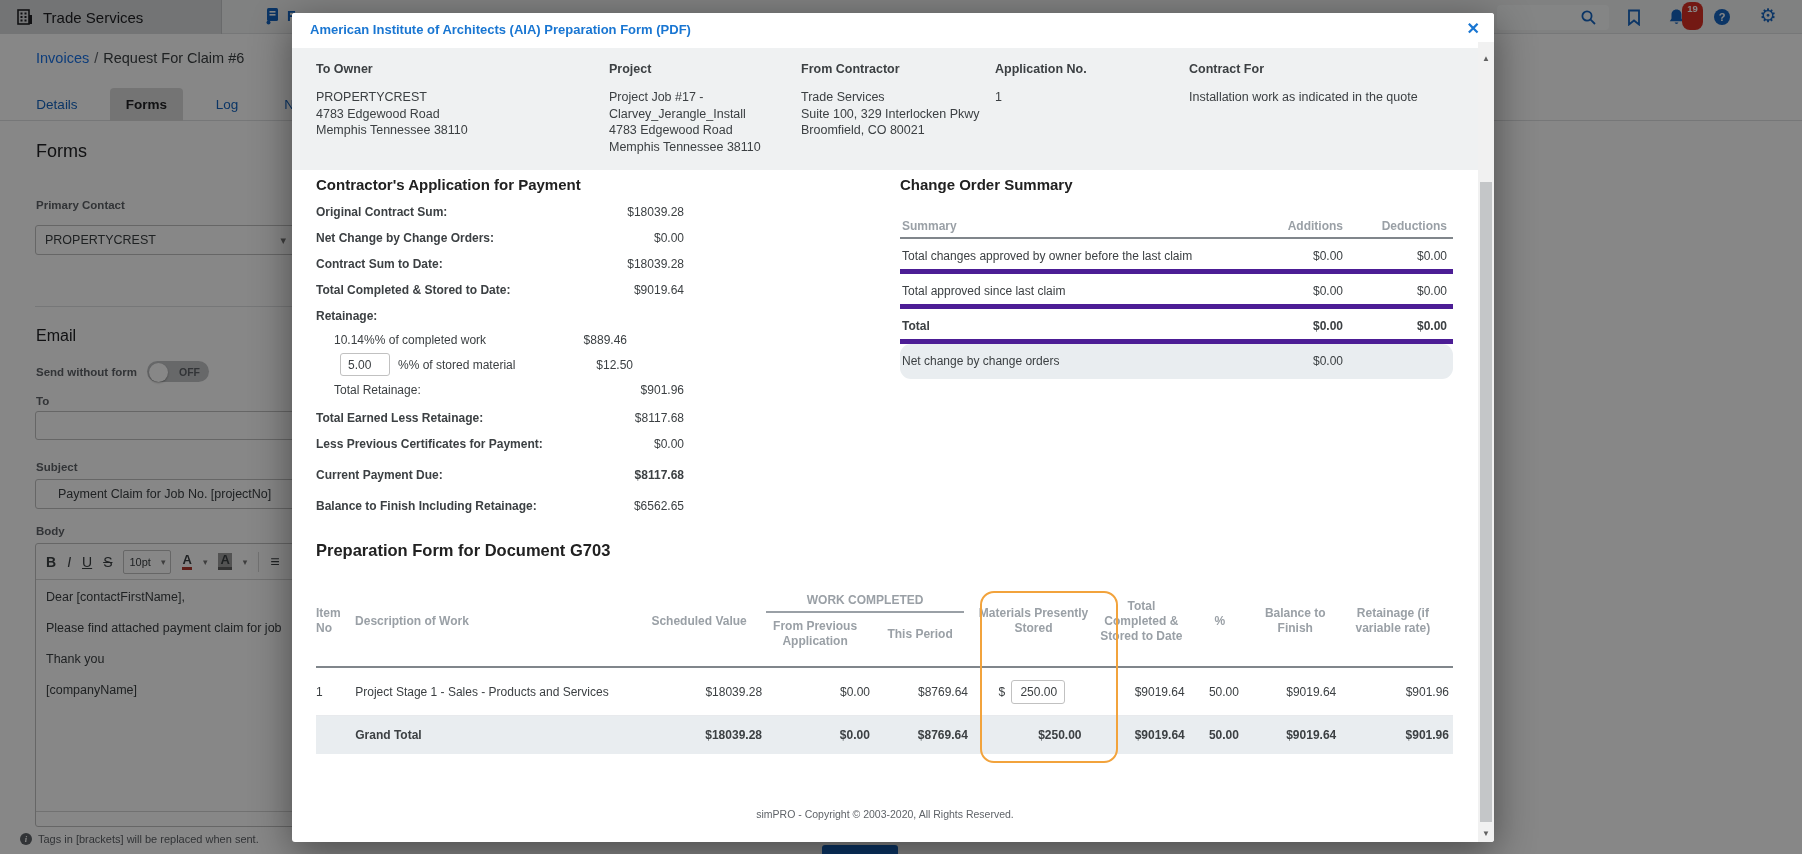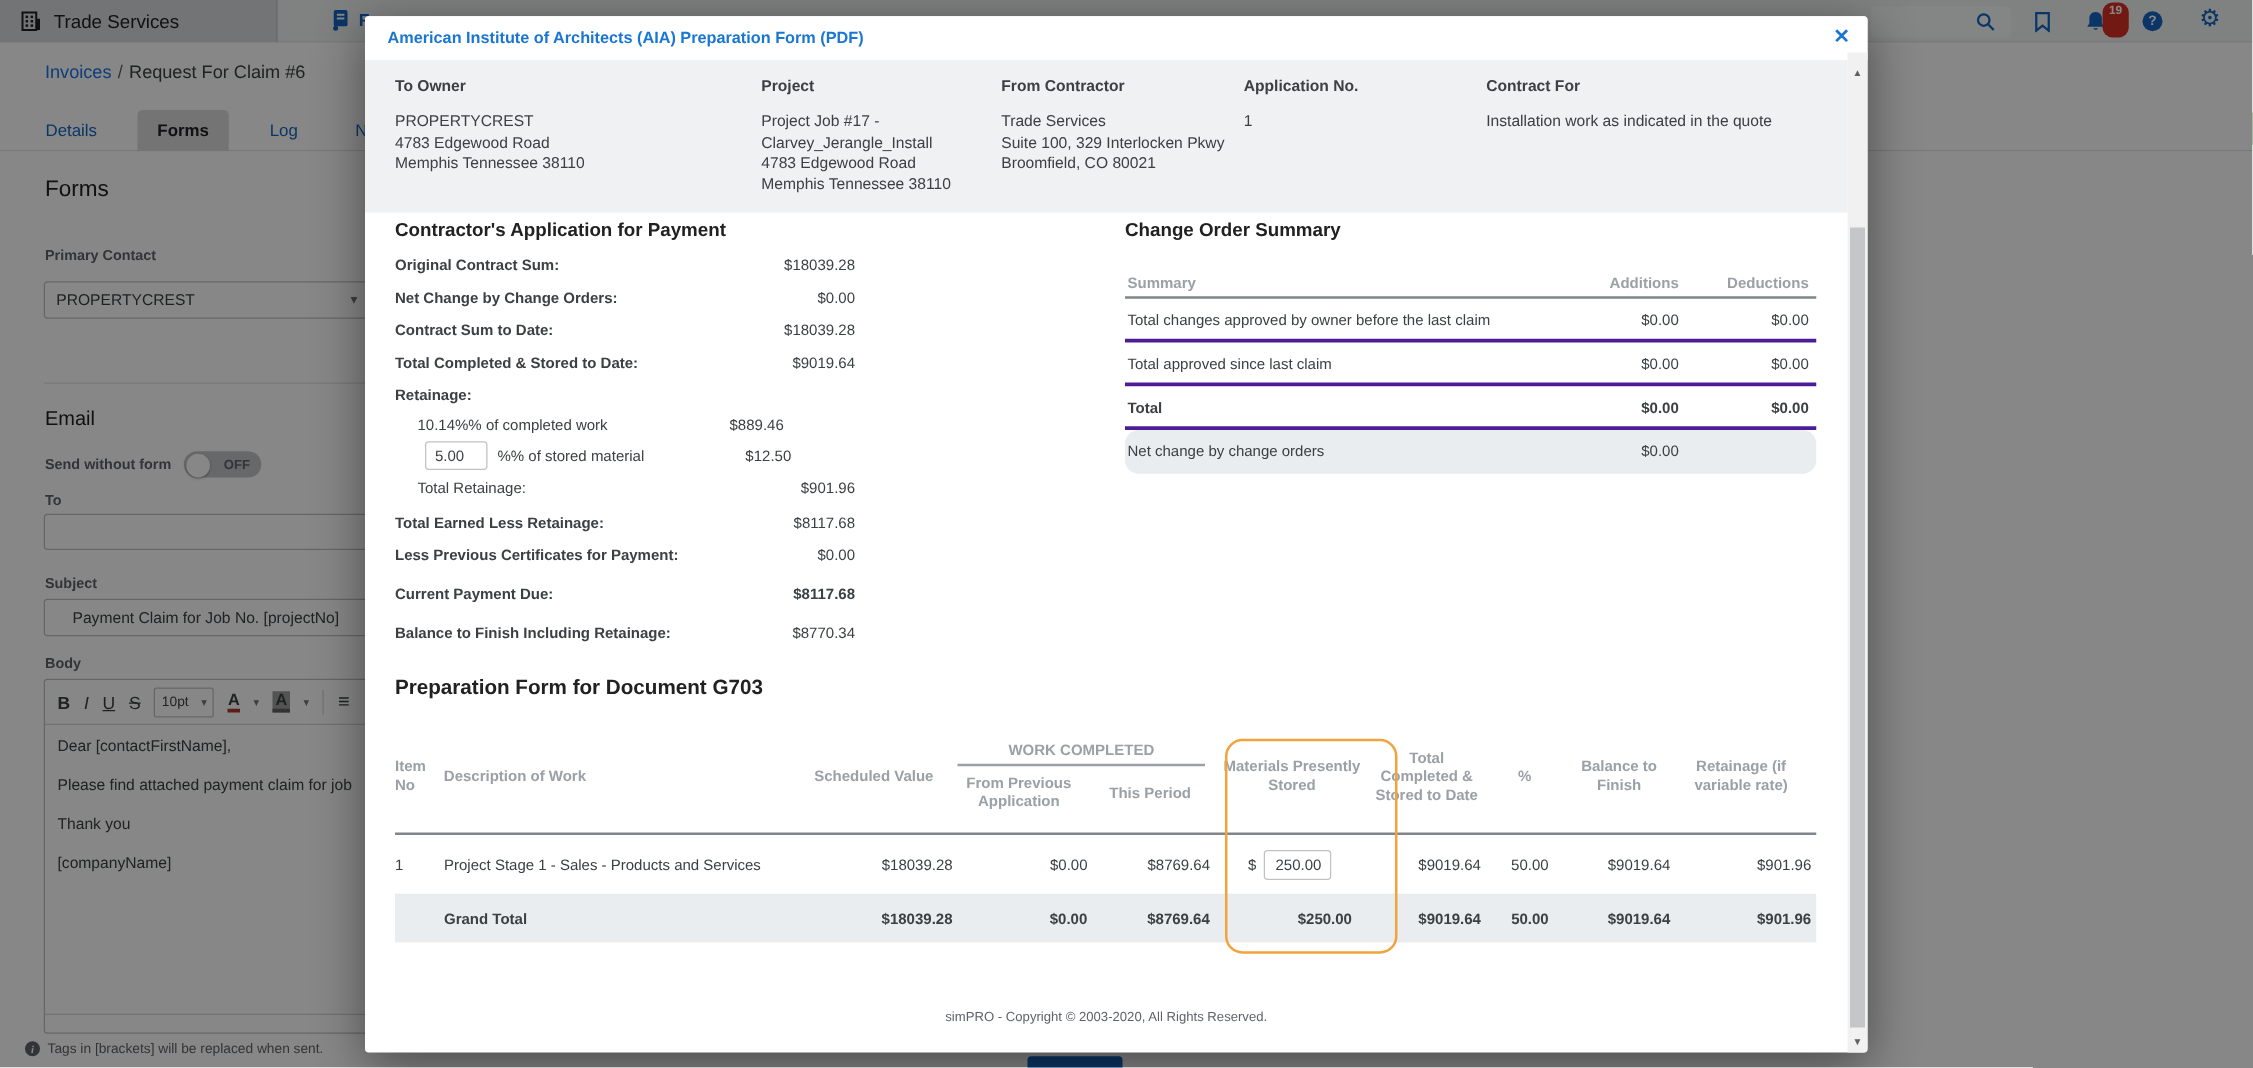--- a/index.html
+++ b/index.html
@@ -84,21 +84,21 @@
   .prow.inputrow { height:28px; line-height:28px; padding-left:18px; }
   .ret-input { position:absolute; left:24px; top:2px; width:50px; height:23px; border:1px solid #c1c1c1; border-radius:3px; font-size:12px; padding-left:7px; font-family:inherit; color:#3c4043; }
   .inputrow .lb { font-weight:normal; position:absolute; left:82px; }
   .prow .vl.v-sub1 { right:57px; } .prow .vl.v-sub2 { right:51px; }
   .prow.boldrow { margin-top:5px; } .prow.boldrow .vl { font-weight:bold; }
   .prow.gap { margin-top:4px; }
 
   .cos { position:absolute; left:608px; top:163px; width:553px; font-size:12px; }
   .cos-title { font-size:15px; font-weight:bold; color:#212121; margin-bottom:20px; }
   .cos-hrow { display:flex; height:26px; line-height:26px; color:#9aa0a6; font-weight:bold; border-bottom:2px solid #80868b; }
-  .cos-row { display:flex; height:35px; line-height:35px; border-bottom:3px solid #4c1d95; }
+  .cos-row { display:flex; height:35px; line-height:35px; border-bottom:5px solid #4c1d95; }
   .cos-row:last-child { border-bottom:none; }
   .c-sum { flex:1; padding-left:2px; }
   .c-add { width:100px; text-align:right; }
   .c-ded { width:110px; text-align:right; padding-right:6px; }
   .cos-row.total { font-weight:bold; }
   .cos-row.shaded { background:#e9edf0;border-radius:11px; }
 
   .g703 { position:absolute; left:24px; top:528px; width:1137px; font-size:12px; }
   .g-title { font-size:16.5px; font-weight:bold; color:#212121; margin-bottom:16px; }
   .g-head { display:flex; align-items:stretch; border-bottom:2px solid #80868b; height:92px; color:#9aa0a6; font-weight:bold; }
@@ -310,21 +310,21 @@
     <div class="prow sub"><span class="lb">10.14%% of completed work</span><span class="vl v-sub1">$889.46</span></div>
     <div class="prow inputrow">
       <input class="ret-input" value="5.00" style="">
       <span class="lb">%% of stored material</span>
       <span class="vl v-sub2">$12.50</span>
     </div>
     <div class="prow sub"><span class="lb">Total Retainage:</span><span class="vl">$901.96</span></div>
     <div class="prow gap"><span class="lb">Total Earned Less Retainage:</span><span class="vl">$8117.68</span></div>
     <div class="prow"><span class="lb">Less Previous Certificates for Payment:</span><span class="vl">$0.00</span></div>
     <div class="prow boldrow"><span class="lb">Current Payment Due:</span><span class="vl">$8117.68</span></div>
-    <div class="prow boldrow" style="font-weight:normal;"><span class="lb">Balance to Finish Including Retainage:</span><span class="vl" style="font-weight:normal;">$8770.34</span></div>
+    <div class="prow boldrow" style="font-weight:normal;"><span class="lb">Balance to Finish Including Retainage:</span><span class="vl" style="font-weight:normal;">$6562.65</span></div>
   </div>
 
   <div class="cos">
     <div class="cos-title">Change Order Summary</div>
     <div class="cos-hrow">
       <span class="c-sum">Summary</span>
       <span class="c-add">Additions</span>
       <span class="c-ded">Deductions</span>
     </div>
     <div class="cos-row">

